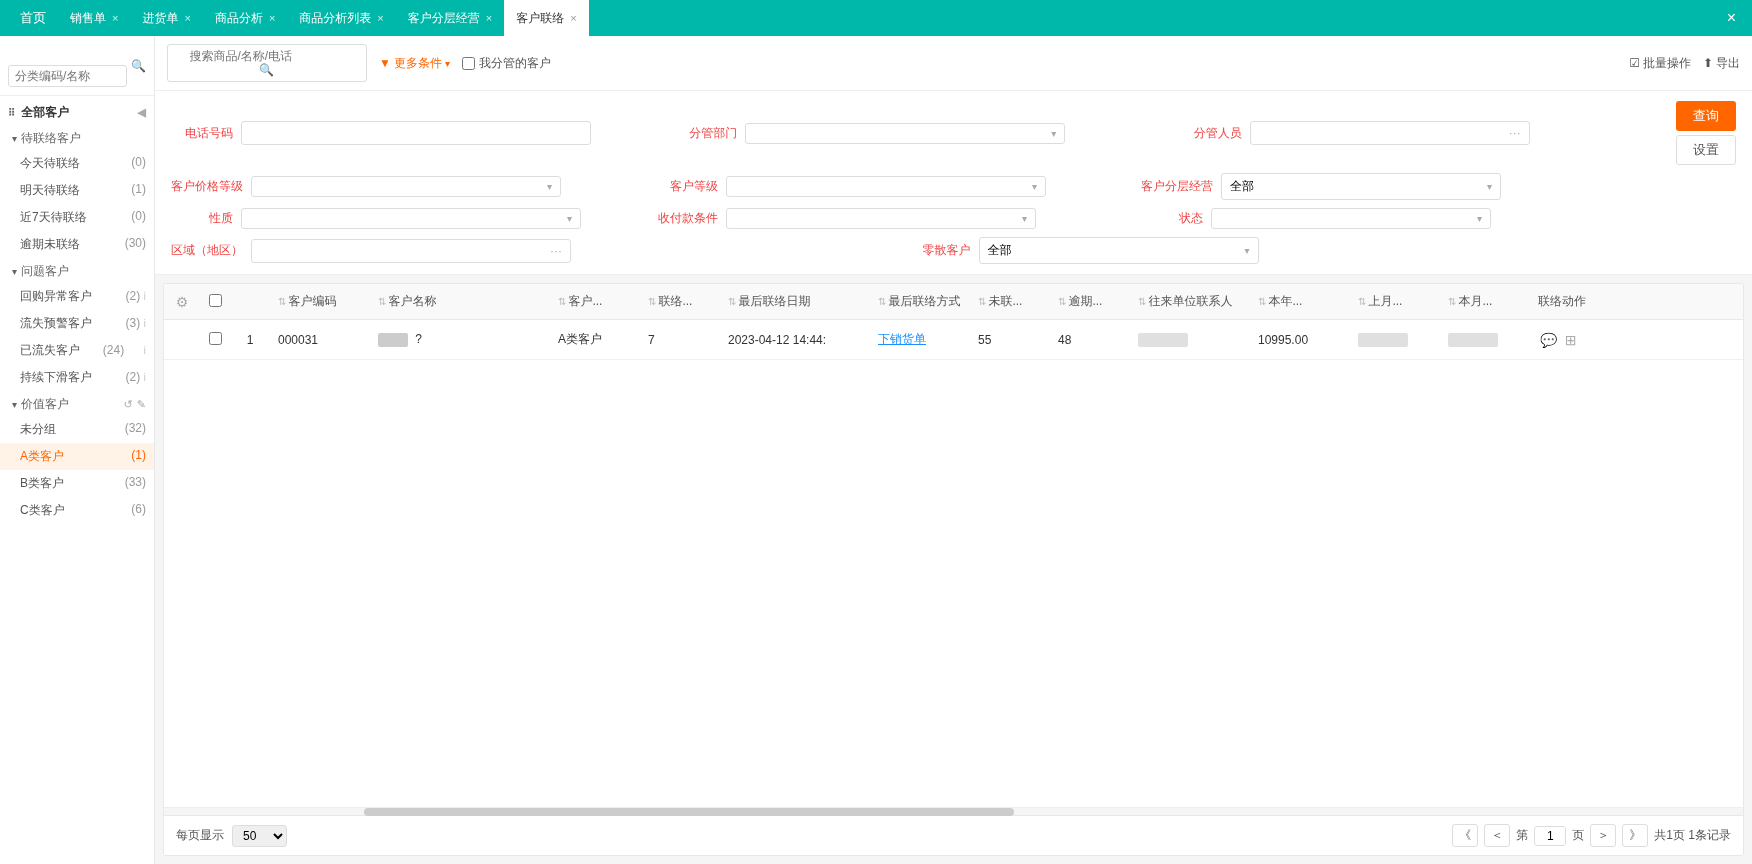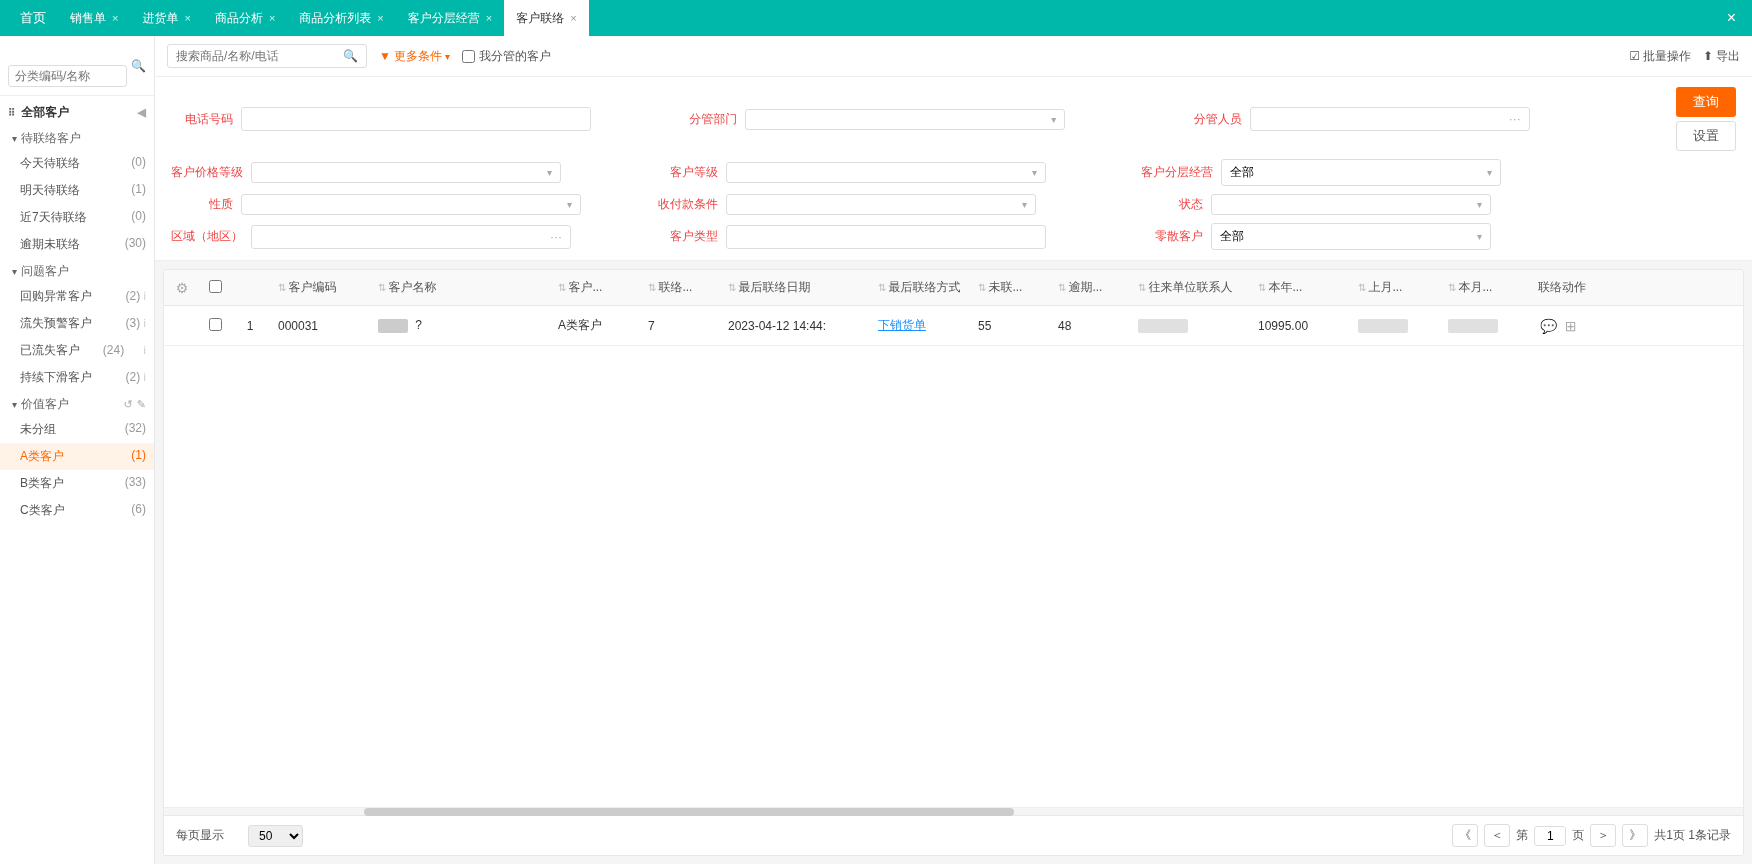--- a/index.html
+++ b/index.html
@@ -117,20 +117,21 @@
       gap: 12px;
     }
     .filter-search {
       display: flex;
       align-items: center;
       border: 1px solid #ddd;
       border-radius: 3px;
       padding: 4px 8px;
       background: white;
       width: 200px;
+      flex-direction: column;
     }
     .filter-search input { border: none; outline: none; font-size: 12px; color: #999; flex: 1; }
     .filter-search .search-icon { color: #aaa; }
     .filter-more {
       display: flex;
       align-items: center;
       color: #f60;
       cursor: pointer;
       gap: 3px;
     }
@@ -299,21 +300,21 @@
     
     .table-footer {
       background: white;
       border-top: 1px solid #e8e8e8;
       padding: 6px 12px;
       display: flex;
       align-items: center;
       justify-content: space-between;
       height: 40px;
     }
-    .pagination-left { display: flex; align-items: center; gap: 24px; }
+    .pagination-left { display: flex; align-items: center; gap: 8px; }
     .page-size-label { color: #555; }
     .page-size-select {
       border: 1px solid #ddd;
       border-radius: 3px;
       padding: 2px 6px;
       font-size: 12px;
     }
     .pagination-right { display: flex; align-items: center; gap: 6px; color: #555; }
     .page-btn {
       border: 1px solid #ddd;
@@ -616,24 +617,20 @@
 
       <div class="filter-row">
         <div class="filter-field">
           <span class="filter-label">区域（地区）</span>
           <div class="filter-select" style="max-width:320px">
             <span></span>
             <span class="select-dots">···</span>
           </div>
         </div>
         <div class="filter-divider"></div>
-        <div class="filter-field">
-          <span class="filter-label">客户类型</span>
-          <input class="filter-input" style="max-width: 320px;">
-        </div>
         <div class="filter-divider"></div>
         <div class="filter-field">
           <span class="filter-label">零散客户</span>
           <div class="filter-select" style="max-width:280px">
             <span>全部</span>
             <span class="select-arrow">▾</span>
           </div>
         </div>
         <div style="width:130px"></div>
       </div>

